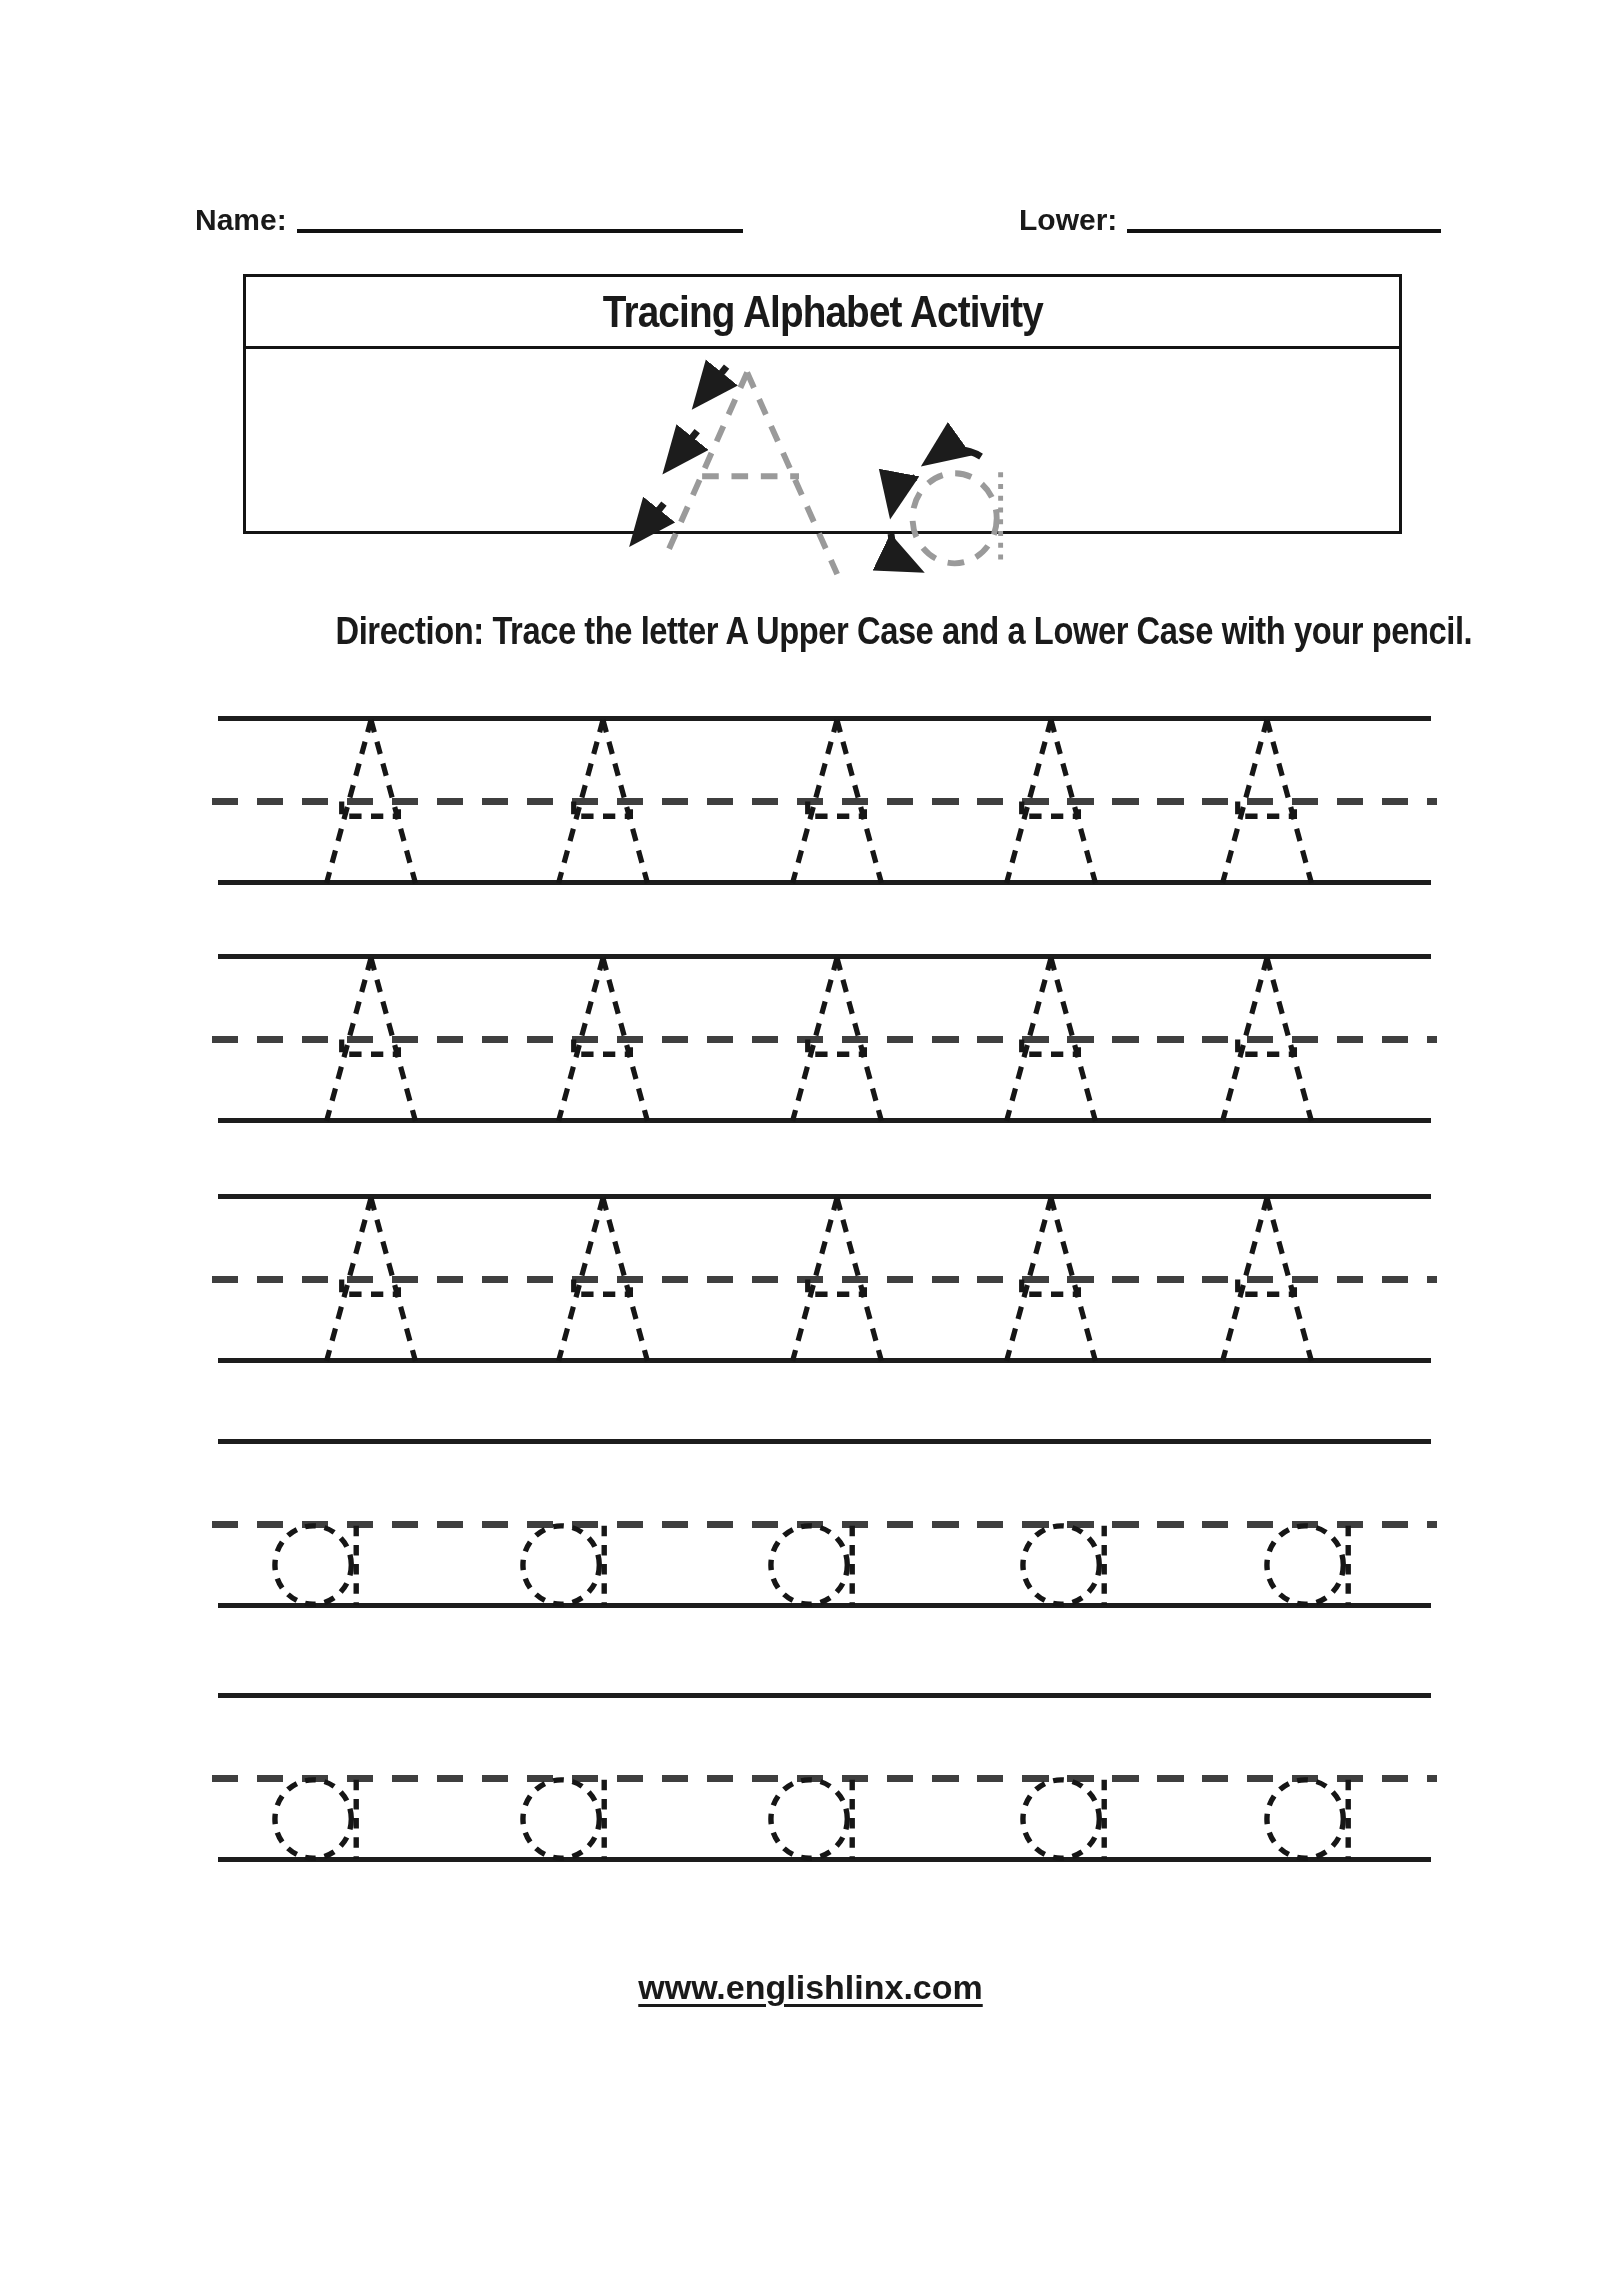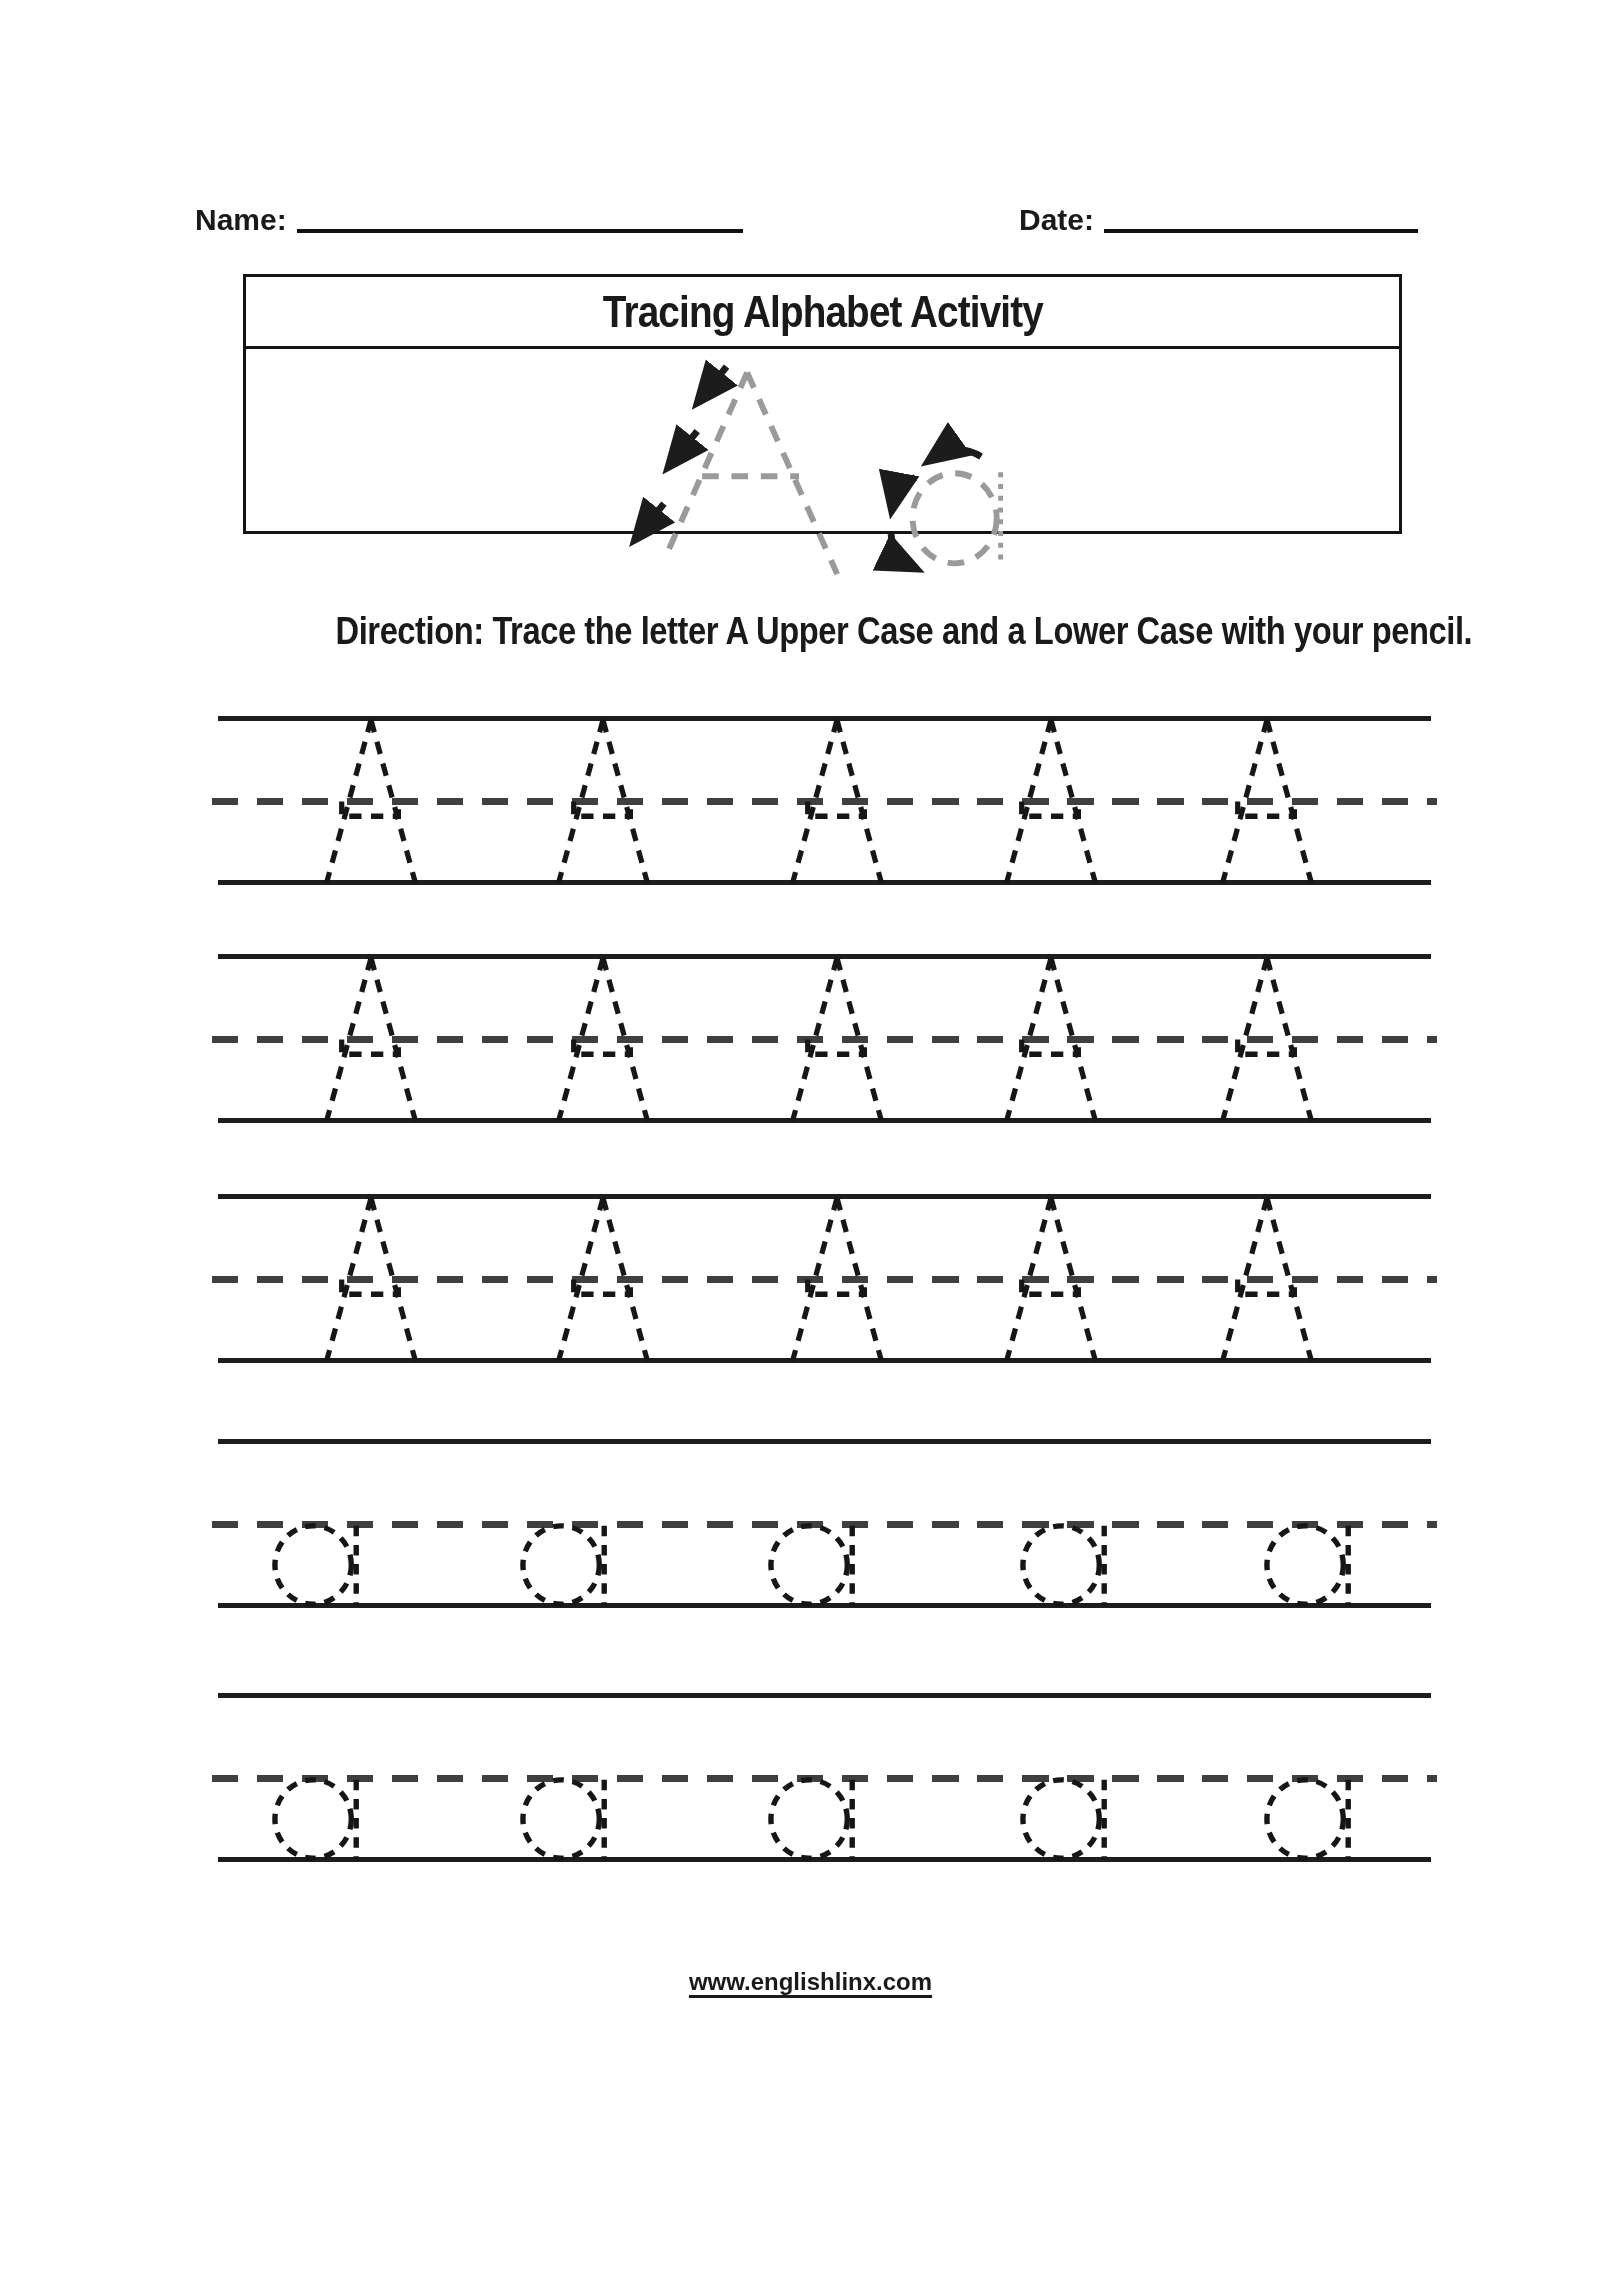--- a/index.html
+++ b/index.html
@@ -43,33 +43,33 @@
   .midline { position:absolute; left:-5.9px; right:-5.9px; top:82px; height:6.9px;
              background:repeating-linear-gradient(90deg,#3f3f3f 0 26.5px,transparent 26.5px 45px); }
   .glyph { position:absolute; }
   .glyph.upper { top:0; height:169px; width:104px; }
   .glyph.lower { top:84px; height:84px; width:94px; }
   .tr { stroke:#161616; stroke-width:5.5; fill:none; stroke-dasharray:13 10; }
   .tr-a { stroke:#161616; stroke-width:5.5; fill:none; stroke-dasharray:11 9; }
 
   
   .footer { position:absolute; left:0; top:1968px; width:1621px; text-align:center; }
-  .footer span { font-weight:bold; font-size:24px; text-decoration:underline; text-underline-offset:4.9px; text-decoration-thickness:2.9px; }
+  .footer span { font-weight:bold; font-size:34px; text-decoration:underline; text-underline-offset:4.9px; text-decoration-thickness:2.9px; }
 </style>
 </head>
 <body>
 
 <div class="page">
 
   <div class="field" id="name-field">
     <span class="field-label">Name:</span>
     <span class="write-line"></span>
   </div>
   <div class="field" id="date-field">
-    <span class="field-label">Date:</span>
+    <span class="field-label">Lower:</span>
     <span class="write-line"></span>
   </div>
 
   <div class="title-box">
     <div class="title-bar">
       <span class="condensed">Tracing Alphabet Activity</span>
     </div>
     <div class="demo-area">
       <svg width="461" height="230" viewBox="0 0 470 235" aria-hidden="true">
         <defs>

